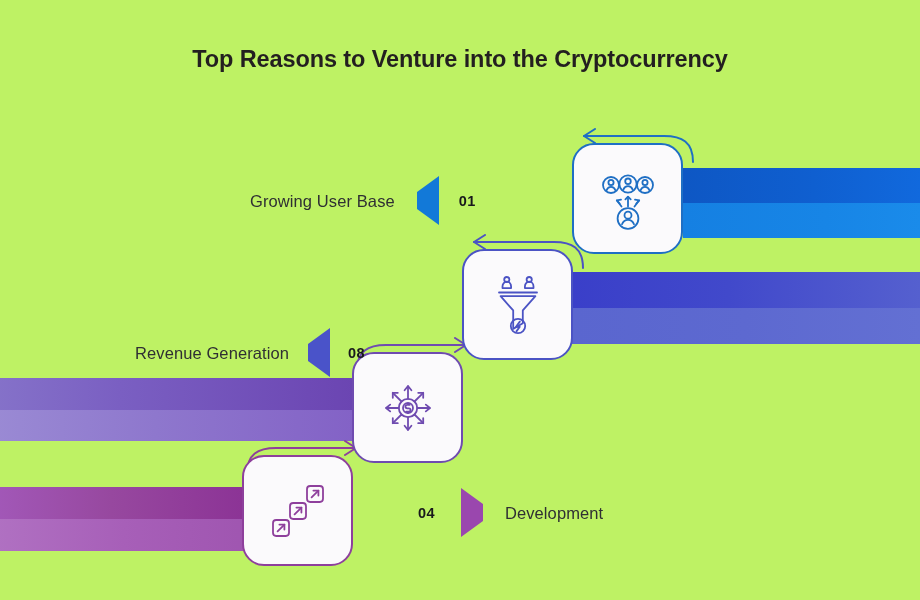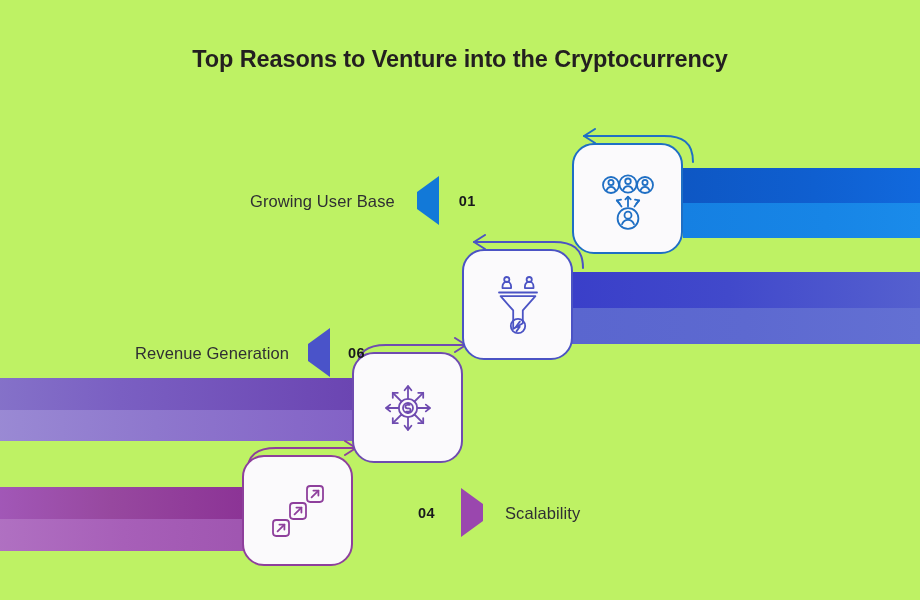--- a/index.html
+++ b/index.html
@@ -273,27 +273,27 @@
     <span class="num">01</span>
   </div>
 
   <div class="row" id="row-2">
     <span class="label">Revenue Generation</span>
     <span class="gapA"></span>
     <span class="tri-wrap">
       <span class="tri tri-left"></span>
     </span>
     <span class="gapB"></span>
-    <span class="num">06</span>
+    <span class="num">08</span>
   </div>
 
 
   <div class="row" id="row-4">
     <span class="num">04</span>
     <span class="gapA"></span>
     <span class="tri-wrap">
       <span class="tri tri-right"></span>
     </span>
     <span class="gapB"></span>
-    <span class="label">Scalability</span>
+    <span class="label">Development</span>
   </div>
 
 </div>
 
 </body></html>

